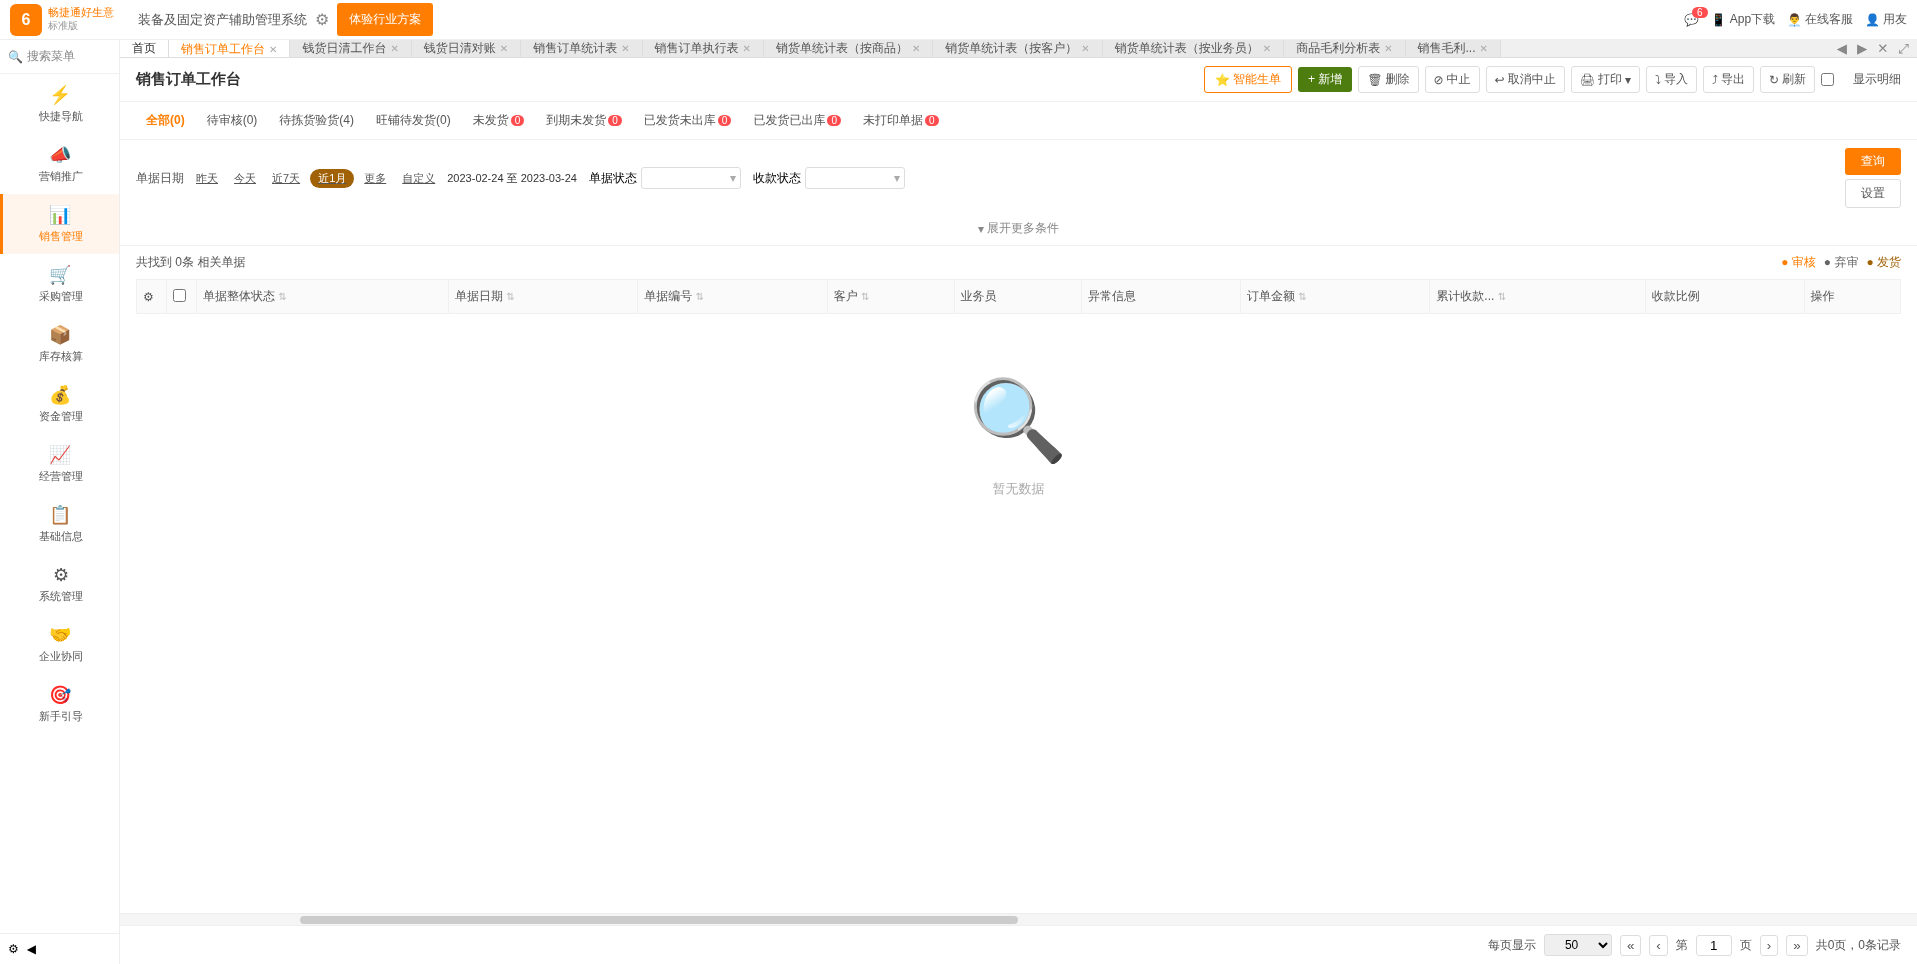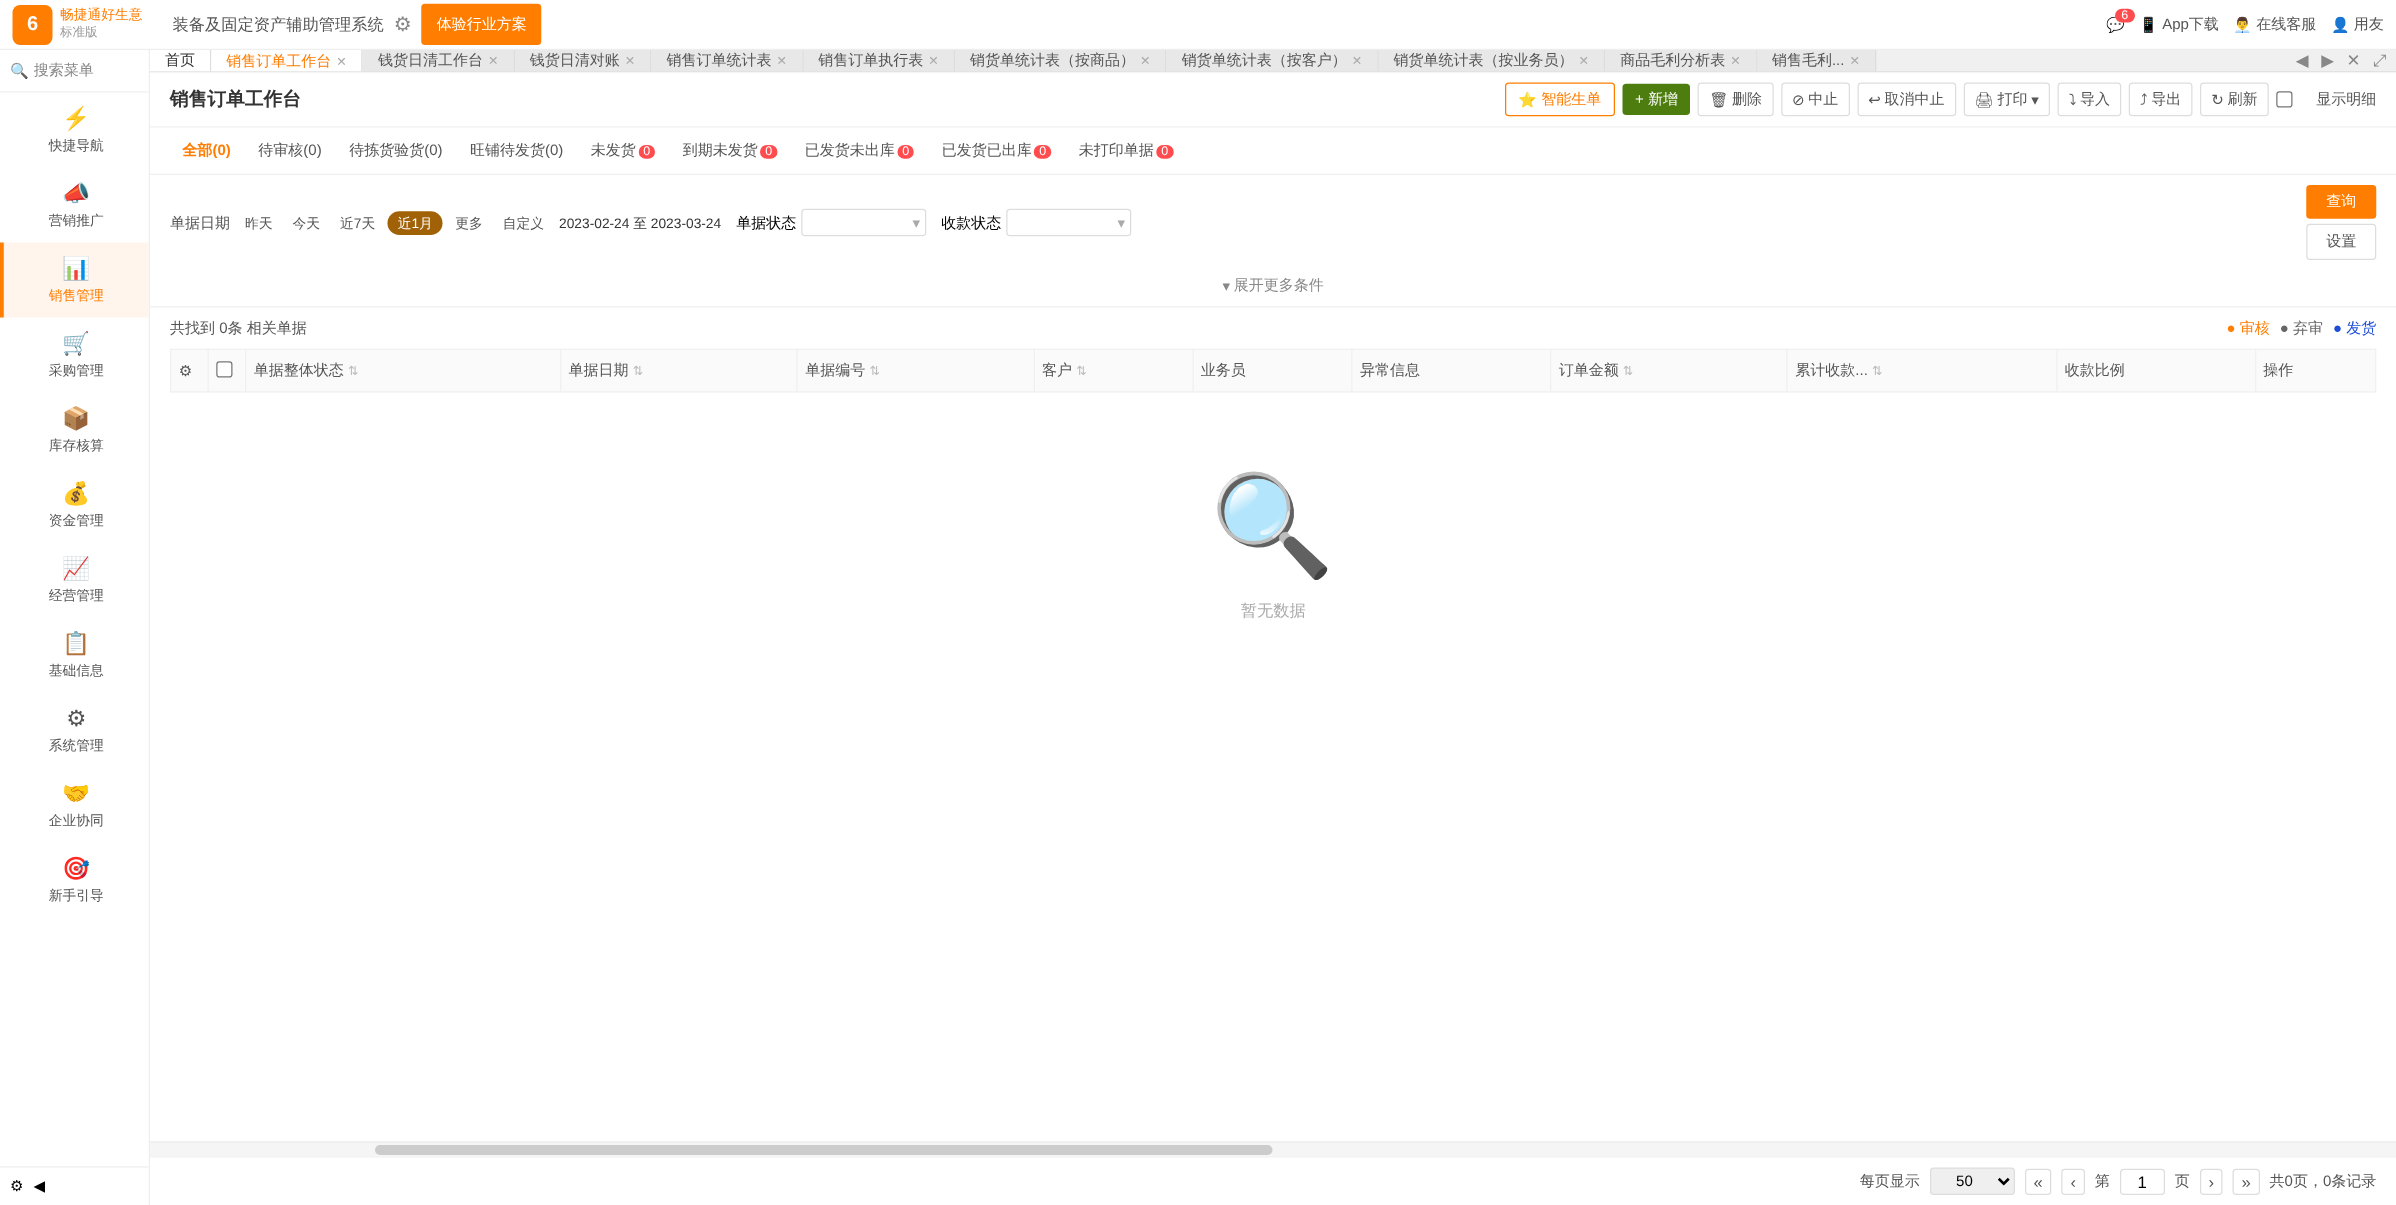--- a/index.html
+++ b/index.html
@@ -54,39 +54,39 @@
     
     .filter-tabs { display: flex; align-items: center; padding: 6px 16px; border-bottom: 1px solid #f0f0f0; gap: 2px; }
     .filter-tab { padding: 4px 10px; cursor: pointer; font-size: 12px; color: #555; border-radius: 3px; }
     .filter-tab.active { color: #ff7d00; font-weight: bold; }
     .badge-orange { background: #ff4d4f; color: white; border-radius: 8px; font-size: 10px; padding: 0 4px; margin-left: 2px; }
 
     
     .search-bar { padding: 8px 16px; border-bottom: 1px solid #f0f0f0; display: flex; align-items: center; gap: 12px; flex-wrap: wrap; }
     .search-field { display: flex; align-items: center; gap: 6px; font-size: 12px; color: #555; }
     .date-range-value { color: #333; font-size: 11px; }
-    .quick-dates { display: flex; gap: 4px; }
+    .quick-dates { display: flex; gap: 4px; text-decoration: underline; }
     .quick-date { padding: 2px 6px; border-radius: 3px; cursor: pointer; font-size: 11px; color: #555; }
     .quick-date.active { background: #a16207; color: white; border-radius: 10px; padding: 2px 8px; }
     .select-field { display: flex; align-items: center; gap: 4px; }
     .select-box { border: 1px solid #ddd; border-radius: 3px; padding: 3px 20px 3px 6px; font-size: 12px; color: #555; background: white; min-width: 100px; appearance: none; cursor: pointer; position: relative; }
     .select-wrapper { position: relative; display: inline-block; }
     .select-wrapper::after { content: '▾'; position: absolute; right: 5px; top: 50%; transform: translateY(-50%); color: #aaa; pointer-events: none; }
     .expand-btn { display: flex; align-items: center; gap: 3px; cursor: pointer; color: #888; font-size: 12px; border: none; background: none; }
     .query-btn { background: #ff7d00; color: white; border: none; padding: 5px 16px; border-radius: 3px; cursor: pointer; font-size: 12px; }
     .set-btn { border: 1px solid #ddd; background: white; padding: 5px 12px; border-radius: 3px; cursor: pointer; font-size: 12px; color: #555; }
     .search-row2 { display: flex; justify-content: center; width: 100%; }
 
     
     .table-section { flex: 1; overflow: auto; padding: 0 16px; }
     .table-info { display: flex; align-items: center; justify-content: space-between; padding: 8px 0; font-size: 12px; color: #555; }
     .table-actions-right { display: flex; gap: 8px; }
     .audit-btn { color: #ff7d00; cursor: pointer; }
     .revoke-btn { color: #666; cursor: pointer; }
-    .ship-btn { color: #1d4ed8; cursor: pointer; }
+    .ship-btn { color: #a16207; cursor: pointer; }
     .data-table { width: 100%; border-collapse: collapse; font-size: 12px; }
     .data-table th { background: #fafafa; border: 1px solid #f0f0f0; padding: 8px 6px; text-align: left; color: #555; font-weight: normal; white-space: nowrap; }
     .data-table th .sort-icon { color: #bbb; font-size: 10px; }
     .empty-state { display: flex; flex-direction: column; align-items: center; justify-content: center; padding: 60px; color: #ccc; }
     .empty-icon { font-size: 80px; margin-bottom: 12px; color: #f5c5a0; }
     .empty-text { font-size: 13px; color: #aaa; }
 
     
     .pagination { display: flex; align-items: center; justify-content: flex-end; padding: 8px 16px; border-top: 1px solid #f0f0f0; gap: 8px; font-size: 12px; color: #555; }
     .page-size-select { border: 1px solid #ddd; border-radius: 3px; padding: 2px 16px 2px 16px; font-size: 12px; }
@@ -286,21 +286,21 @@
           <label class="checkbox-label">
             <input type="checkbox" style="">
             <span>显示明细</span>
           </label>
         </div>
       </div>
 
       <div class="filter-tabs">
         <div class="filter-tab active">全部(0)</div>
         <div class="filter-tab">待审核(0)</div>
-        <div class="filter-tab">待拣货验货(0)</div>
+        <div class="filter-tab">待拣货验货(4)</div>
         <div class="filter-tab">旺铺待发货(0)</div>
         <div class="filter-tab">未发货<span class="badge-orange">0</span></div>
         <div class="filter-tab">到期未发货<span class="badge-orange">0</span></div>
         <div class="filter-tab">已发货未出库<span class="badge-orange">0</span></div>
         <div class="filter-tab">已发货已出库<span class="badge-orange">0</span></div>
         <div class="filter-tab">未打印单据<span class="badge-orange">0</span></div>
       </div>
 
       <div class="search-bar">
         <div class="search-field">

